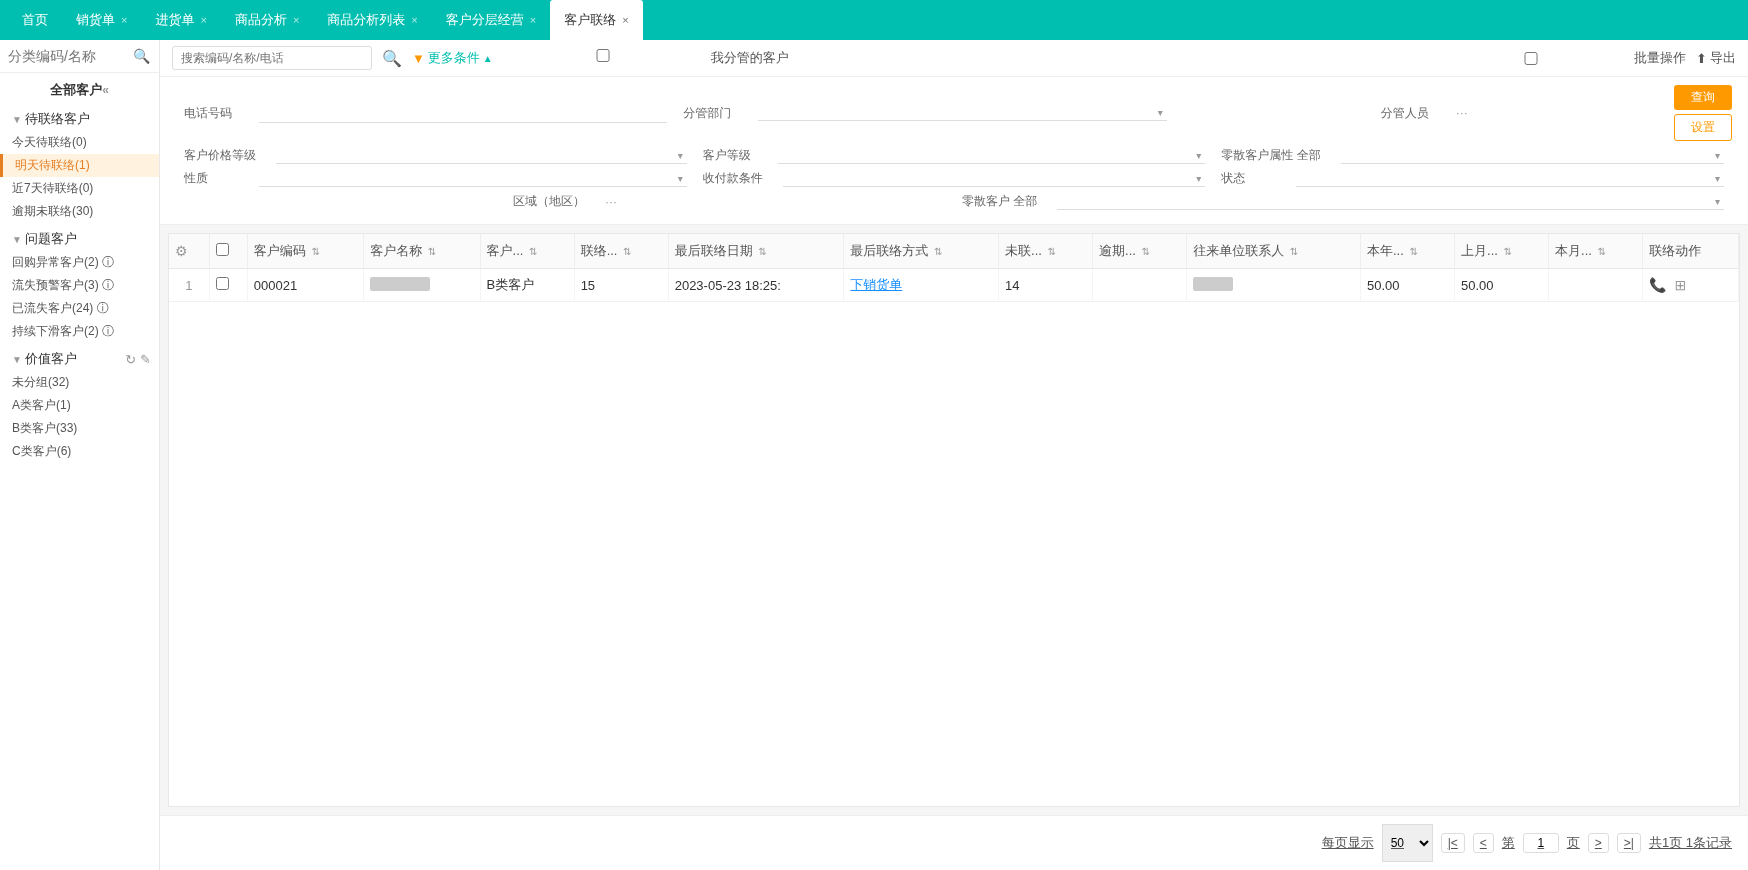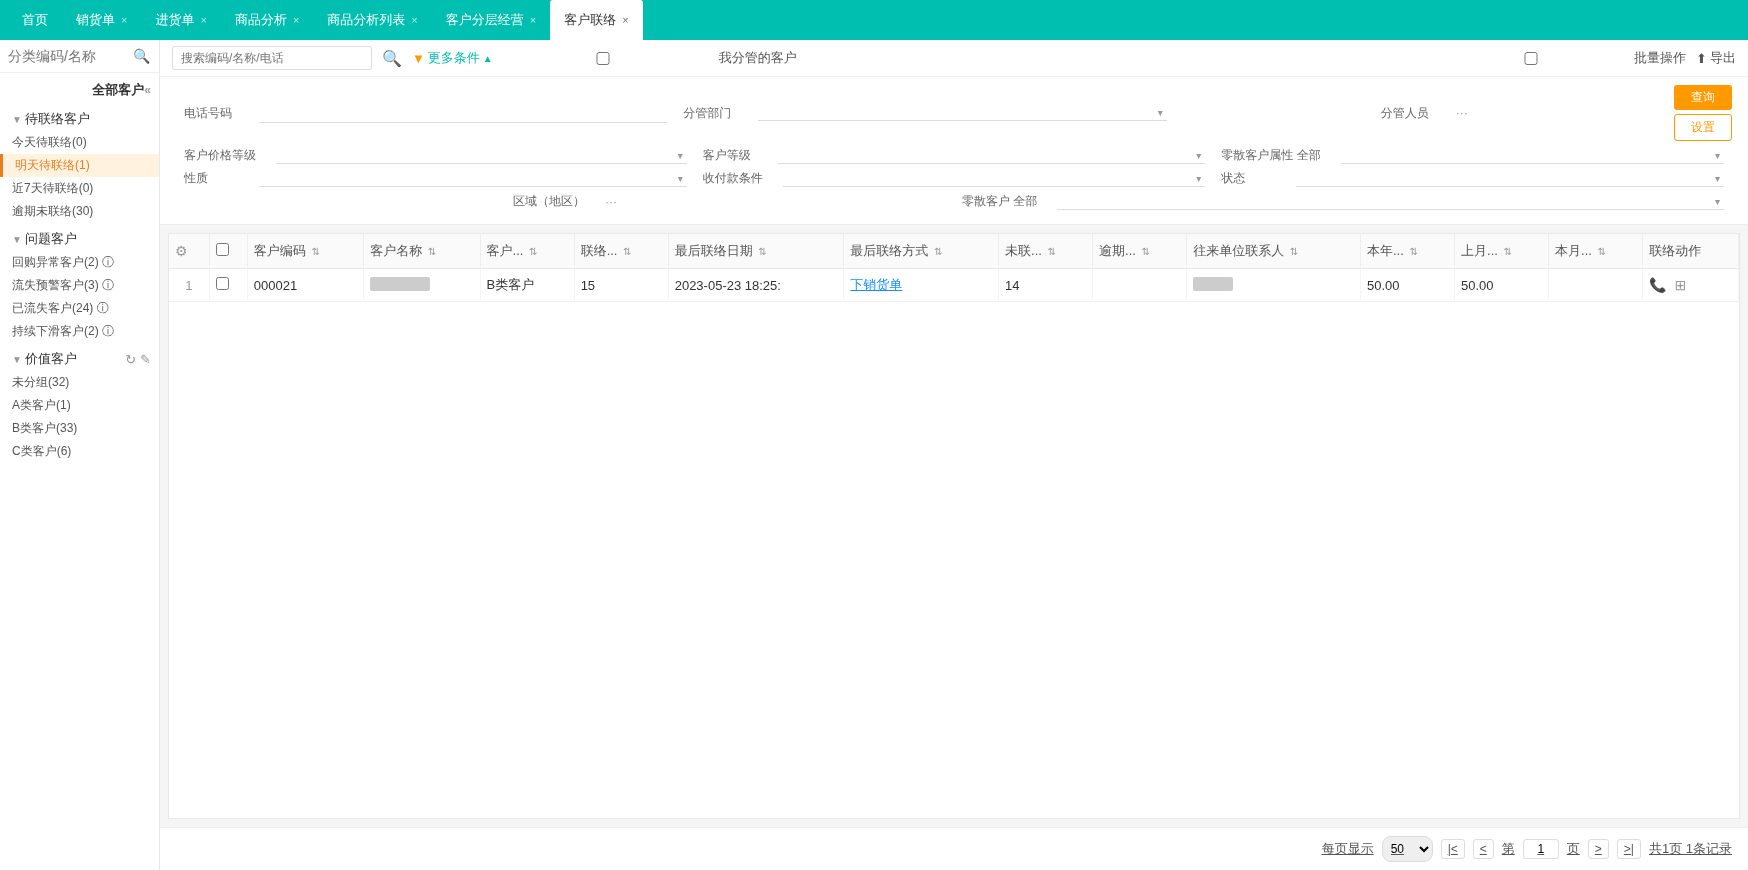--- a/index.html
+++ b/index.html
@@ -61,21 +61,21 @@
       outline: none;
       font-size: 14px;
       color: #999;
       width: 100%;
     }
     .sidebar-search .search-icon { color: #999; font-size: 14px; cursor: pointer; }
 
     .sidebar-section-header {
       display: flex;
       align-items: center;
-      justify-content: flex-end;
+      justify-content: center;
       padding: 8px 8px 4px 8px;
       font-weight: bold;
       font-size: 13px;
       color: #333;
     }
     .sidebar-section-header .collapse-icon { color: #999; cursor: pointer; font-size: 12px; }
 
     .sidebar-category {
       padding: 3px 8px 3px 12px;
       color: #555;
@@ -131,22 +131,22 @@
       display: flex;
       align-items: center;
       gap: 3px;
       color: #00bfb0;
       cursor: pointer;
       font-size: 12px;
     }
     .filter-more .arrow { font-size: 10px; }
     .filter-checkbox {
       display: flex;
-      align-items: center;
-      gap: 16px;
+      align-items: flex-start;
+      gap: 8px;
       font-size: 12px;
       color: #555;
       cursor: pointer;
     }
     .filter-checkbox input { cursor: pointer; }
     .filter-bar-right {
       margin-left: auto;
       display: flex;
       align-items: center;
       gap: 10px;
@@ -294,22 +294,22 @@
       align-items: center;
       justify-content: flex-end;
       padding: 8px 16px;
       gap: 8px;
       font-size: 12px;
       color: #555;
       text-decoration: underline;
     }
     .pagination-bar select {
       border: 1px solid #ddd;
-      border-radius: 9px;
-      padding: 4px 4px;
+      border-radius: 0;
+      padding: 10px 4px;
       font-size: 12px;
       outline: none;
     }
     .page-btn {
       border: 1px solid #ddd;
       background: #fff;
       border-radius: 3px;
       padding: 2px 6px;
       cursor: pointer;
       color: #555;

